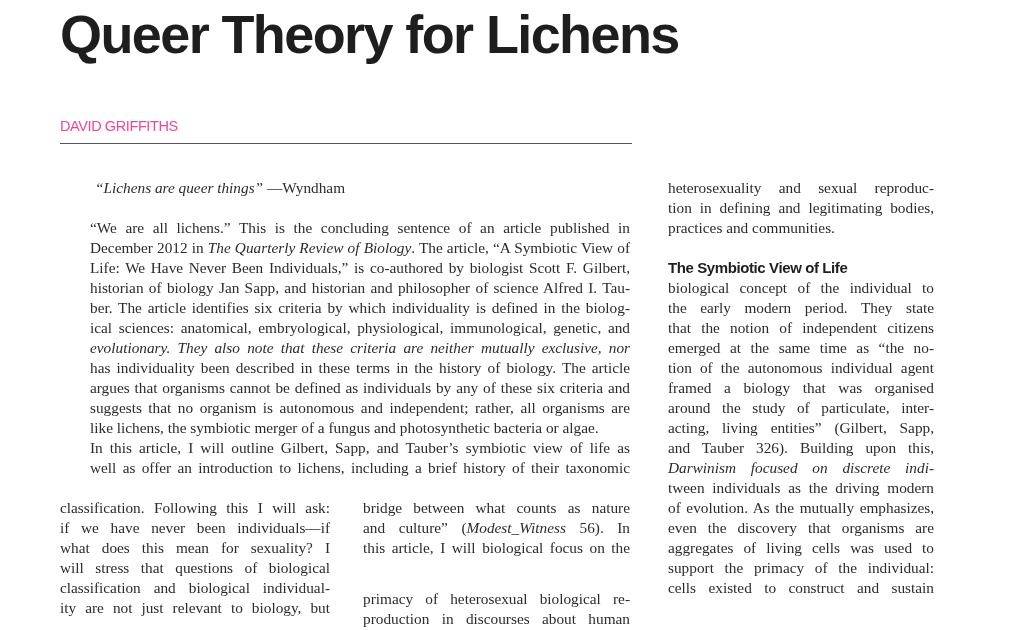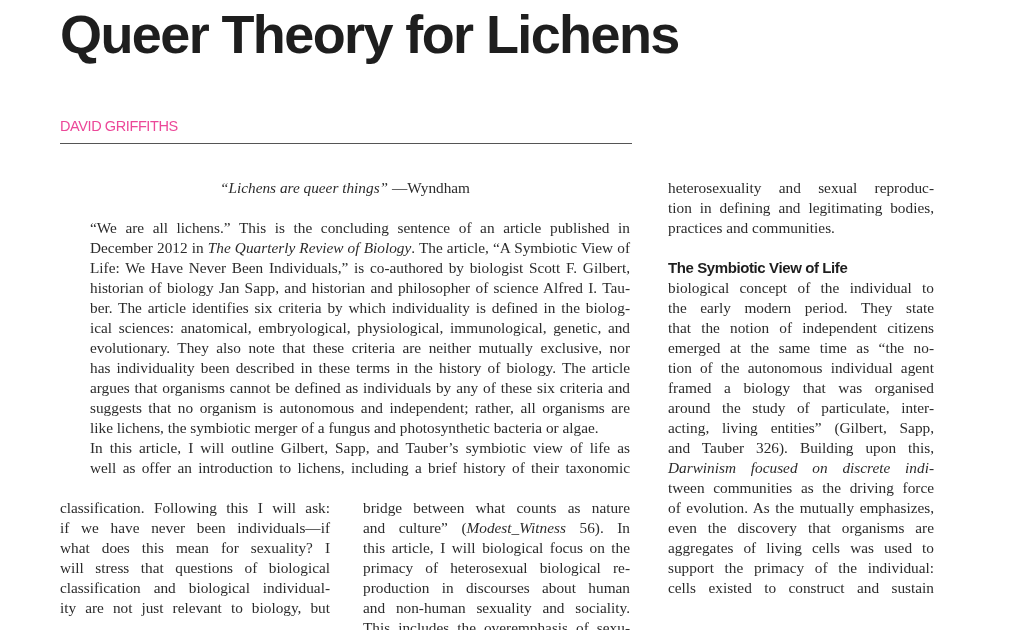--- a/index.html
+++ b/index.html
@@ -8,21 +8,21 @@
     position: absolute; left: 60px; top: -6px; margin: 0;
     font-family: "Liberation Sans", sans-serif; font-weight: bold;
     font-size: 54px; letter-spacing: -1.6px; color: #1e1e1e; line-height: 80px;
   }
   .author {
     position: absolute; left: 60px; top: 118px;
     font-family: "Liberation Sans", sans-serif; font-size: 14.5px; letter-spacing: -0.4px; color: #ec4899;
   }
   .rule { position: absolute; left: 60px; top: 143px; width: 572px; height: 0; border-top: 1.5px solid #555; }
   .serif { font-family: "Liberation Serif", serif; font-size: 15.3px; line-height: 20px; color: #2b2b2b; text-align: justify; }
-  .epigraph { position: absolute; left: 95px; top: 178px; width: 500px; text-align: center; }
+  .epigraph { position: absolute; left: 95px; top: 178px; width: 500px; text-align: left; }
   .epigraph i { font-style: italic; }
   .main { position: absolute; left: 60px; top: 218px; width: 570px; }
   .main p { margin: 0; text-indent: 30px; text-align: justify; text-align-last: justify; }
   .col { position: absolute; top: 498px; }
   .col-a { left: 60px; width: 270px; }
   .col-b { left: 363px; width: 267px; }
   .col-c { left: 668px; width: 266px; top: 178px; }
   .col p { margin: 0; text-align: justify; text-align-last: justify; }
   .col p.endpara { text-align-last: left; }
   .heading {
@@ -43,21 +43,21 @@
 </div>
 
 <div class="serif main" id="main-body">
   <p id="p1">
       <span class="ln" style="text-align: justify; text-align-last: justify; text-indent: 30px;">“We are all lichens.” This is the concluding sentence of an article published in</span>
       <span class="ln" style="text-align: justify; text-align-last: justify;">December 2012 in <i>The Quarterly Review of Biology</i>. The article, “A Symbiotic View of</span>
       <span class="ln" style="text-align: justify; text-align-last: justify;">Life: We Have Never Been Individuals,” is co-authored by biologist Scott F. Gilbert,</span>
       <span class="ln" style="text-align: justify; text-align-last: justify;">historian of biology Jan Sapp, and historian and philosopher of science Alfred I. Tau-</span>
       <span class="ln" style="text-align: justify; text-align-last: justify;">ber. The article identifies six criteria by which individuality is defined in the biolog-</span>
       <span class="ln" style="text-align: justify; text-align-last: justify;">ical sciences: anatomical, embryological, physiological, immunological, genetic, and</span>
-      <span class="ln" style="text-align: justify; text-align-last: justify;">evolutionary. They also note that these criteria are neither mutually exclusive, nor</span>
+      <span class="ln" style="text-align: justify; text-align-last: justify; font-style: italic;">evolutionary. They also note that these criteria are neither mutually exclusive, nor</span>
       <span class="ln" style="text-align: justify; text-align-last: justify;">has individuality been described in these terms in the history of biology. The article</span>
       <span class="ln" style="text-align: justify; text-align-last: justify;">argues that organisms cannot be defined as individuals by any of these six criteria and</span>
       <span class="ln" style="text-align: justify; text-align-last: justify;">suggests that no organism is autonomous and independent; rather, all organisms are</span>
       <span class="ln" style="text-align: left; text-align-last: left;">like lichens, the symbiotic merger of a fungus and photosynthetic bacteria or algae.</span>
     </p>
   <p id="p2">
       <span class="ln" style="text-align: justify; text-align-last: justify; text-indent: 30px;">In this article, I will outline Gilbert, Sapp, and Tauber’s symbiotic view of life as</span>
       <span class="ln" style="text-align: justify; text-align-last: justify;">well as offer an introduction to lichens, including a brief history of their taxonomic</span>
     </p>
 </div>
@@ -71,21 +71,21 @@
       <span class="ln" style="text-align: justify; text-align-last: justify;">classification and biological individual-</span>
       <span class="ln" style="text-align: justify; text-align-last: justify;">ity are not just relevant to biology, but</span>
     </p>
 </div>
 
 <div class="serif col col-b">
   <p id="colB">
       <span class="ln" style="text-align: justify; text-align-last: justify;">bridge between what counts as nature</span>
       <span class="ln" style="text-align: justify; text-align-last: justify;">and culture” (<i>Modest_Witness</i> 56). In</span>
       <span class="ln" style="text-align: justify; text-align-last: justify;">this article, I will biological focus on the</span>
-      <span class="ln" style="text-align: justify; text-align-last: justify;">primacy of heterosexual biological re-</span>
+      <span class="ln" style="text-align: justify; text-align-last: justify; margin-top: 31px;">primacy of heterosexual biological re-</span>
       <span class="ln" style="text-align: justify; text-align-last: justify;">production in discourses about human</span>
       <span class="ln" style="text-align: justify; text-align-last: justify;">and non-human sexuality and sociality.</span>
       <span class="ln" style="text-align: justify; text-align-last: justify;">This includes the overemphasis of sexu-</span>
     </p>
 </div>
 
 <div class="serif col col-c">
   <p class="endpara" id="colC1">
       <span class="ln" style="text-align: justify; text-align-last: justify;">heterosexuality and sexual reproduc-</span>
       <span class="ln" style="text-align: justify; text-align-last: justify;">tion in defining and legitimating bodies,</span>
@@ -96,20 +96,20 @@
       <span class="ln" style="text-align: justify; text-align-last: justify;">biological concept of the individual to</span>
       <span class="ln" style="text-align: justify; text-align-last: justify;">the early modern period. They state</span>
       <span class="ln" style="text-align: justify; text-align-last: justify;">that the notion of independent citizens</span>
       <span class="ln" style="text-align: justify; text-align-last: justify;">emerged at the same time as “the no-</span>
       <span class="ln" style="text-align: justify; text-align-last: justify;">tion of the autonomous individual agent</span>
       <span class="ln" style="text-align: justify; text-align-last: justify;">framed a biology that was organised</span>
       <span class="ln" style="text-align: justify; text-align-last: justify;">around the study of particulate, inter-</span>
       <span class="ln" style="text-align: justify; text-align-last: justify;">acting, living entities” (Gilbert, Sapp,</span>
       <span class="ln" style="text-align: justify; text-align-last: justify;">and Tauber 326). Building upon this,</span>
       <span class="ln" style="text-align: justify; text-align-last: justify; font-style: italic;">Darwinism focused on discrete indi-</span>
-      <span class="ln" style="text-align: justify; text-align-last: justify;">tween communities as the driving force</span>
+      <span class="ln" style="text-align: justify; text-align-last: justify;">tween individuals as the driving modern</span>
       <span class="ln" style="text-align: justify; text-align-last: justify;">of evolution. As the mutually emphasizes,</span>
       <span class="ln" style="text-align: justify; text-align-last: justify;">even the discovery that organisms are</span>
       <span class="ln" style="text-align: justify; text-align-last: justify;">aggregates of living cells was used to</span>
       <span class="ln" style="text-align: justify; text-align-last: justify;">support the primacy of the individual:</span>
       <span class="ln" style="text-align: justify; text-align-last: justify;">cells existed to construct and sustain</span>
     </p>
 </div>
 
 </body></html>

